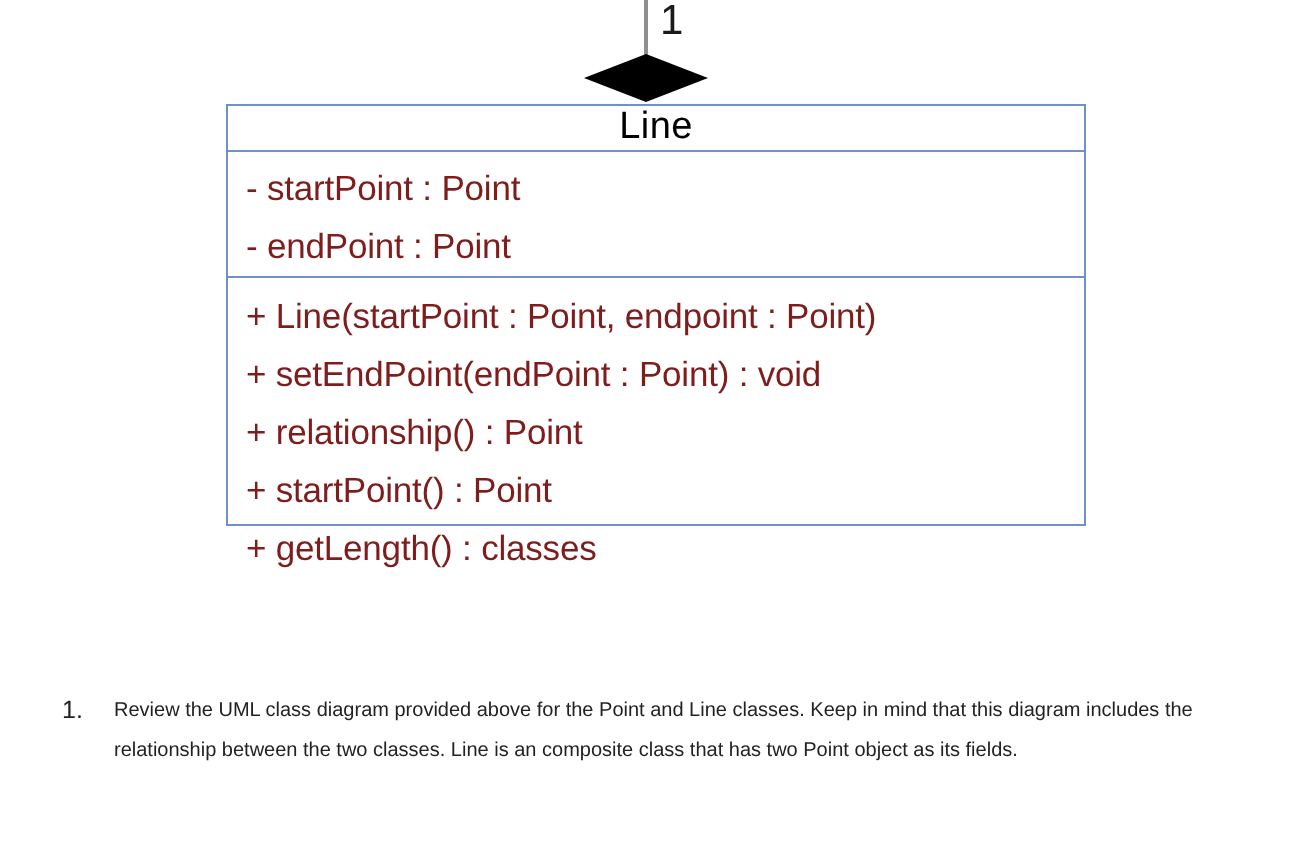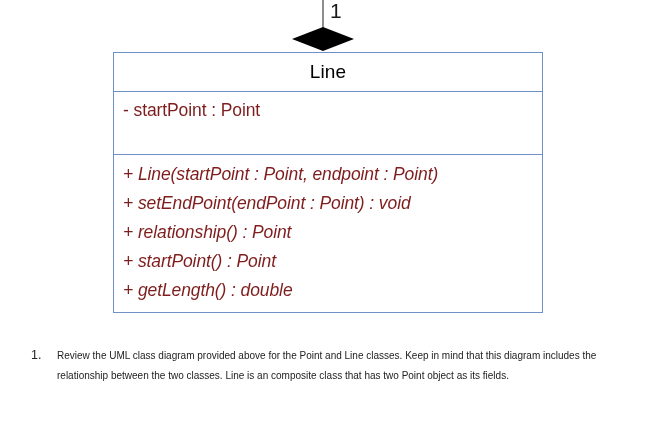--- a/index.html
+++ b/index.html
@@ -51,21 +51,21 @@
     width: 62px;
     height: 24px;
   }
 
   
   .uml-class {
     position: absolute;
     left: 113px;
     top: 52px;
     width: 430px;
-    height: 261px;
+    height: 211px;
     box-sizing: border-box;
     border: 1px solid #7190c8;
     background: #ffffff;
     display: flex;
     flex-direction: column;
   }
 
   .uml-compartment {
     box-sizing: border-box;
   }
@@ -87,21 +87,20 @@
 
   .uml-attributes {
     height: 63px;
     border-bottom: 1px solid #7190c8;
     padding: 4px 0 0 9px;
   }
 
   .uml-methods {
     flex: 1 1 auto;
     padding: 5px 0 0 9px;
-    font-style: italic;
   }
 
   .uml-row {
     font-family: "Liberation Sans", sans-serif;
     font-size: 17.5px;
     line-height: 29px;
     color: #7f1d1d;
     white-space: nowrap;
     letter-spacing: -0.1px;
   }
@@ -152,28 +151,29 @@
   </svg>
 
   <div class="uml-class">
 
     <div class="uml-compartment uml-title">
       <span class="uml-title-text">Line</span>
     </div>
 
     <div class="uml-compartment uml-attributes">
       <div class="uml-row">- startPoint : Point</div>
+      <div class="uml-row">- endPoint : Point</div>
     </div>
 
     <div class="uml-compartment uml-methods">
       <div class="uml-row">+ Line(startPoint : Point, endpoint : Point)</div>
       <div class="uml-row">+ setEndPoint(endPoint : Point) : void</div>
       <div class="uml-row">+ relationship() : Point</div>
       <div class="uml-row">+ startPoint() : Point</div>
-      <div class="uml-row">+ getLength() : double</div>
+      <div class="uml-row">+ getLength() : classes</div>
     </div>
 
   </div>
 
   <div class="instructions">
     <div class="instr-item">
       <span class="instr-marker">1.</span>
       <div class="instr-text">Review the UML class diagram provided above for the Point and Line classes. Keep in mind that this diagram includes the relationship between the two classes. Line is an composite class that has two Point object as its fields.</div>
     </div>
   </div>

